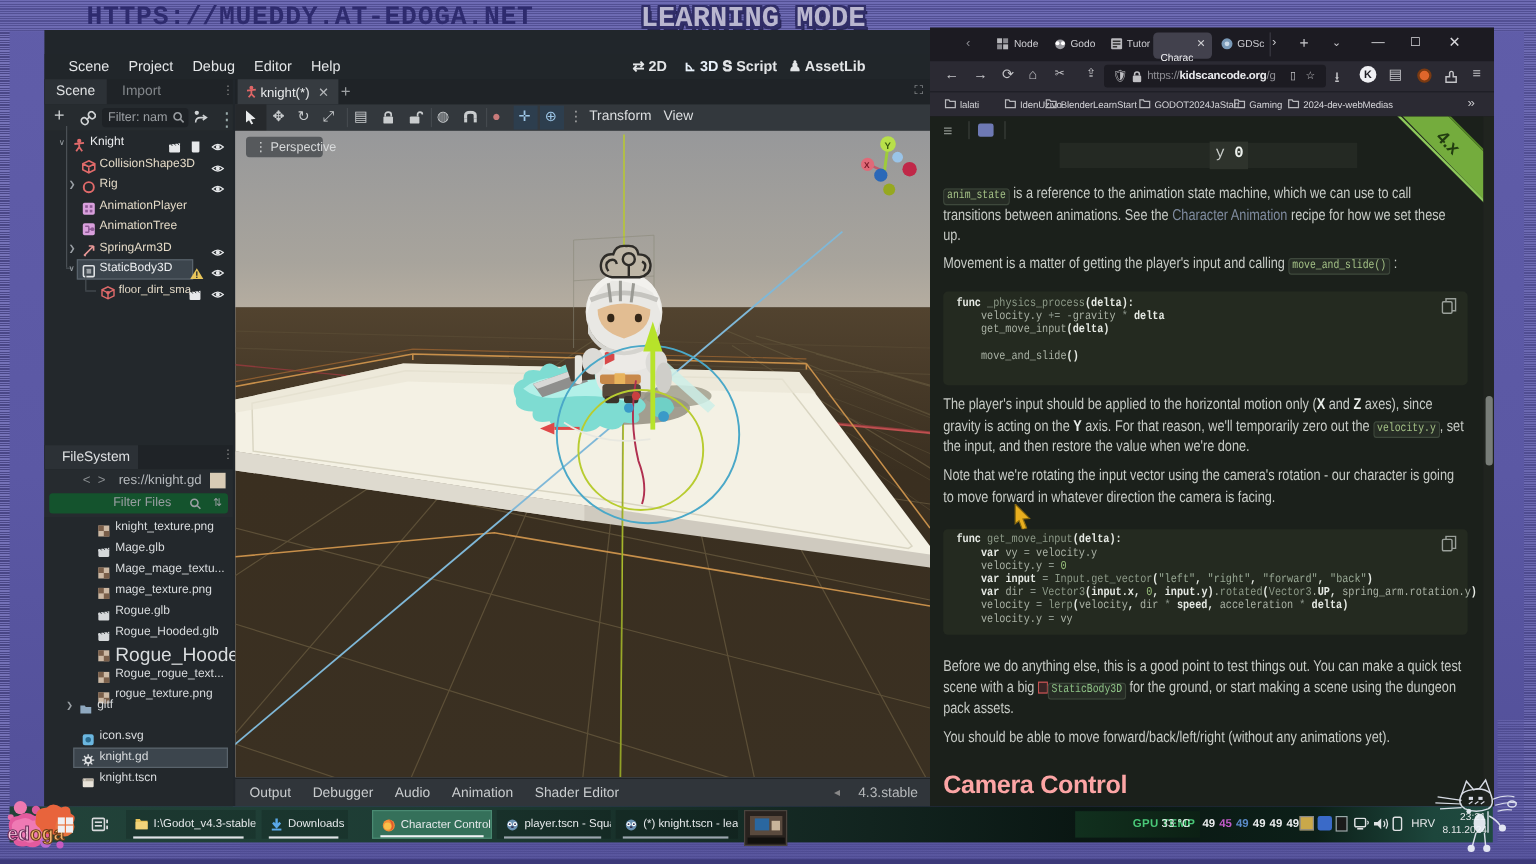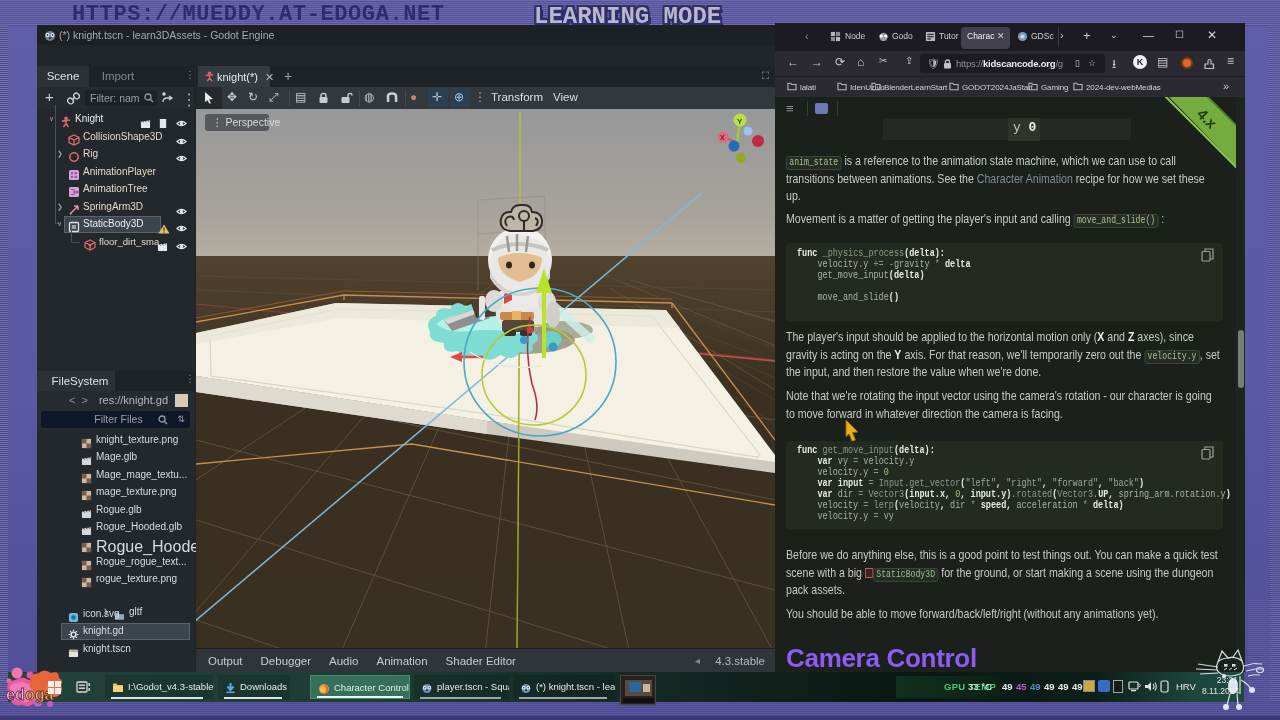--- a/index.html
+++ b/index.html
@@ -48,32 +48,28 @@
 <div class="abs scan" style="left:0;top:702px;width:200px;height:18px;opacity:.3"></div>
 <div class="abs scan" style="left:200px;top:702px;width:1080px;height:18px;opacity:.18"></div>
 <div class="abs scan" style="left:1270px;top:26px;width:10px;height:676px;opacity:.5"></div>
 <div class="abs scan" style="left:1248px;top:600px;width:32px;height:102px;opacity:.35"></div>
 <div class="abs" style="left:0;top:716px;width:1280px;height:4px;background:#3c3979"></div>
 <div class="abs" id="urltext">HTTPS://MUEDDY.AT-EDOGA.NET</div>
 <div class="abs" id="learntext">LEARNING MODE</div>
 
 <div class="abs" id="godot" style="left:37px;top:25px;width:738px;height:647px;background:#21262b;overflow:hidden;">
 
-  <div class="abs" style="left:0;top:0;width:738px;height:20px;background:#1d2125;color:#a6aaac;font-size:10.5px;line-height:20px;">
-    <span style="margin-left:22px;">(*) knight.tscn - learn3DAssets - Godot Engine</span>
-    <svg class="abs" style="left:6px;top:3px" width="14" height="14" viewBox="0 0 14 14">
-        <circle cx="7" cy="8" r="5" fill="#6b7f98"></circle>
-        <circle cx="4.5" cy="7" r="2" fill="#fff"></circle>
-        <circle cx="9.5" cy="7" r="2" fill="#fff"></circle>
-        <circle cx="4.5" cy="7" r="1" fill="#334"></circle>
-        <circle cx="9.5" cy="7" r="1" fill="#334"></circle>
-        <rect x="6" y="9" width="2" height="2" fill="#334"></rect>
-      </svg>
-  </div>
-
+
+  <div class="abs" style="left:0;top:20px;width:738px;height:21px;background:#21262a;color:#e3e5e7;font-size:12px;line-height:21px;">
+    <span style="margin-left:20px;">Scene</span><span style="margin-left:16px;">Project</span><span style="margin-left:16px;">Debug</span><span style="margin-left:16px;">Editor</span><span style="margin-left:16px;">Help</span>
+    <span class="abs" style="left:490px;font-weight:bold;">⇄ 2D</span>
+    <span class="abs" style="left:533px;font-weight:bold;color:#e8f1fa;">⊾ 3D</span>
+    <span class="abs" style="left:565px;font-weight:bold;">𝐒 Script</span>
+    <span class="abs" style="left:620px;font-weight:bold;">♟ AssetLib</span>
+  </div>
 
   <div class="abs" style="left:0;top:41px;width:157px;height:606px;background:#262b2f;">
 
     <div class="abs" style="left:0;top:0;width:157px;height:21px;background:#1f2327;">
       <div class="abs" style="left:0;top:0;width:52px;height:21px;background:#2c3136;color:#dfe1e3;font-size:11.5px;text-align:center;line-height:21px;">Scene</div>
       <div class="abs" style="left:56px;top:0;width:50px;height:21px;color:#83878b;font-size:11.5px;text-align:center;line-height:21px;">Import</div>
       <div class="abs" style="left:148px;top:3px;color:#888;font-size:10px;">⋮</div>
     </div>
 
     <div class="abs" style="left:0;top:21px;width:157px;height:22px;background:#262b2f;color:#cfd2d4;">
@@ -209,21 +205,21 @@
     <div class="abs" style="left:0;top:305px;width:157px;height:301px;background:#262b2f;text-align:center;">
       <div class="abs" style="left:0;top:0;width:157px;height:20px;background:#1f2327;">
         <div class="abs" style="left:0;top:0;width:78px;height:20px;background:#2c3136;color:#dfe1e3;font-size:11.5px;line-height:20px;padding-left:8px;">FileSystem</div>
         <div class="abs" style="left:148px;top:2px;color:#888;font-size:10px;">⋮</div>
       </div>
       <div class="abs" style="left:0;top:20px;width:157px;height:19px;color:#b6babd;font-size:11px;line-height:19px;">
         <span style="margin-left:6px;color:#8d9194;">&lt;</span><span style="margin-left:6px;color:#8d9194;">&gt;</span>
         <span style="margin-left:8px;">res://knight.gd</span>
         <span class="abs" style="left:138px;top:3px;width:13px;height:13px;background:#d8cbb5;"></span>
       </div>
-      <div class="abs" style="left:4px;top:40px;width:149px;height:17px;background:#0f172a;border-radius:3px;color:#9a9ea2;font-size:10.5px;line-height:17px;padding-left:6px;">Filter Files <svg class="abs" style="right:22px;top:4px;" width="10" height="10" viewBox="0 0 10 10">
+      <div class="abs" style="left:4px;top:40px;width:149px;height:17px;background:#14532d;border-radius:3px;color:#9a9ea2;font-size:10.5px;line-height:17px;padding-left:6px;">Filter Files <svg class="abs" style="right:22px;top:4px;" width="10" height="10" viewBox="0 0 10 10">
             <circle cx="4" cy="4" r="3" fill="none" stroke="#9a9ea2" stroke-width="1.3"></circle>
             <path d="M6.2 6.2 L9 9" stroke="#9a9ea2" stroke-width="1.3"></path>
           </svg><span class="abs" style="right:5px;top:0px;font-size:9px;">⇅</span></div>
       <div class="abs" id="filelist" style="left:0;top:60px;width:157px;height:241px;background:#23282c;">
     <div class="tr" style="top:2.0px;">
             <span class="abs" style="left:44px;top:2px;"><svg class="ni" width="11" height="11" viewBox="0 0 12 12">
                 <rect x="1" y="1" width="10" height="10" fill="#cdb9a4"></rect>
                 <rect x="1" y="1" width="5" height="5" fill="#7a5f4a"></rect>
                 <rect x="6" y="6" width="5" height="5" fill="#7a5f4a"></rect>
               </svg></span>
@@ -286,21 +282,21 @@
             <span class="abs" style="left:59px;top:1px;color:#d9dcde;font-size:10px;">Rogue_rogue_text...</span>
           </div>
     <div class="tr" style="top:141.20000000000002px;">
             <span class="abs" style="left:44px;top:2px;"><svg class="ni" width="11" height="11" viewBox="0 0 12 12">
                 <rect x="1" y="1" width="10" height="10" fill="#cdb9a4"></rect>
                 <rect x="1" y="1" width="5" height="5" fill="#7a5f4a"></rect>
                 <rect x="6" y="6" width="5" height="5" fill="#7a5f4a"></rect>
               </svg></span>
             <span class="abs" style="left:59px;top:1px;color:#d9dcde;font-size:10px;">rogue_texture.png</span>
           </div>
-    <div class="tr" style="top:174px;margin-left:48px;">
+    <div class="tr" style="top:150px;">
             <span class="abs" style="left:18px;top:3px;color:#9aa0a5;font-size:7px;">❯</span>
             <span class="abs" style="left:29px;top:2px;"><svg class="ni" width="11" height="10" viewBox="0 0 12 11">
                 <path d="M1 2 H5 L6 3.5 H11 V9.5 H1 Z" fill="#8fa9c0"></path>
               </svg></span>
             <span class="abs" style="left:44px;top:1px;color:#d9dcde;font-size:10px;">gltf</span>
           </div>
     <div class="tr" style="top:176.00000000000003px;">
             <span class="abs" style="left:31px;top:2px;"><svg class="ni" width="11" height="11" viewBox="0 0 12 12">
                 <rect x="1" y="1" width="10" height="10" rx="2" fill="#6bb7e0"></rect>
                 <circle cx="6" cy="6" r="2.5" fill="#2a6b8f"></circle>
@@ -321,21 +317,21 @@
                 <rect x="1" y="2" width="10" height="2.4" fill="#b5ad9f"></rect>
                 <rect x="2.2" y="2.6" width="1.4" height="1.2" fill="#e8e3da"></rect>
               </svg></span>
             <span class="abs" style="left:46px;top:1px;color:#d9dcde;font-size:10px;">knight.tscn</span>
           </div>
     </div>
     </div>
   </div>
 
   <div class="abs" style="left:159px;top:41px;width:579px;height:21px;background:#1f2327;">
-    <div class="abs" style="left:2px;top:0;width:72px;height:21px;background:#363b40;font-size:11px;color:#e8eaeb;line-height:21px;white-space:nowrap;">
+    <div class="abs" style="left:2px;top:0;width:84px;height:21px;background:#363b40;font-size:11px;color:#e8eaeb;line-height:21px;white-space:nowrap;">
       <svg width="11" height="11" viewBox="0 0 12 12" style="margin:5px 2px -1px 6px;">
           <circle cx="6" cy="2.4" r="1.8" fill="#e06666"></circle>
           <path d="M2 5 L10 4 M6 4 L6 8 M3.5 11 L6 8 L9 11" stroke="#e06666" stroke-width="1.6" fill="none"></path>
         </svg>knight(*)
       <span style="color:#b5b8ba;margin-left:4px;">✕</span>
     </div>
     <div class="abs" style="left:88px;top:2px;color:#9da0a3;font-size:14px;">+</div>
     <div class="abs" style="right:6px;top:4px;color:#9da0a3;font-size:10px;">⛶</div>
   </div>
 
@@ -554,21 +550,21 @@
       </svg>
     <span class="abs tbt" style="left:117px;">Godo</span>
     <svg class="abs" style="left:150px;top:8px" width="11" height="11" viewBox="0 0 12 12">
         <rect x="1" y="1" width="10" height="10" rx="1" fill="#b8b8bc"></rect>
         <rect x="2.5" y="3" width="7" height="1.4" fill="#333"></rect>
         <rect x="2.5" y="5.5" width="7" height="1.4" fill="#333"></rect>
         <rect x="2.5" y="8" width="4" height="1.4" fill="#333"></rect>
       </svg>
     <span class="abs tbt" style="left:164px;">Tutor</span>
     <div class="abs" style="left:186px;top:4px;width:49px;height:22px;background:#42414d;border-radius:4px;">
-      <span class="abs tbt" style="left:6px;top:4px;color:#f0f0f4;">Charac</span>
+      <span class="abs tbt" style="left:6px;top:16px;color:#f0f0f4;">Charac</span>
       <span class="abs" style="left:36px;top:4px;color:#d0d0d4;font-size:9px;">✕</span>
     </div>
     <svg class="abs" style="left:242px;top:8px" width="11" height="11" viewBox="0 0 12 12">
         <circle cx="6" cy="6" r="5" fill="#7a9ab8"></circle>
         <circle cx="6" cy="6" r="2.2" fill="#c8d8e8"></circle>
       </svg>
     <span class="abs tbt" style="left:256px;">GDSc</span>
     <div class="abs" style="left:283px;top:4px;width:1px;height:20px;background:#3a3942;"></div>
     <span class="abs" style="left:285px;top:6px;color:#c8c8cc;font-size:11px;">›</span>
     <span class="abs" style="left:308px;top:5px;color:#c8c8cc;font-size:13px;">+</span>
@@ -674,21 +670,21 @@
     <div class="cl" style="top:414px;">    velocity.y <span class="op">=</span> vy</div>
     <svg class="abs cpy" style="left:426px;top:349px;" width="13" height="14" viewBox="0 0 13 14">
         <rect x="1" y="3.5" width="8" height="9.5" rx="1" fill="none" stroke="#9aa09a" stroke-width="1.2"></rect>
         <path d="M4 3.5 V1 H12 V11 H9" fill="none" stroke="#9aa09a" stroke-width="1.2"></path>
       </svg>
 
     <div class="bl" style="top:450px;">Before we do anything else, this is a good point to test things out. You can make a quick test</div>
     <div class="bl" style="top:467.5px;">scene with a big <span style="display:inline-block;width:10px;height:10px;border:1.5px solid #c55;background:#3a2525;vertical-align:-1px;"></span><span class="chip" style="color:#8fc487;">StaticBody3D</span> for the ground, or start making a scene using the dungeon</div>
     <div class="bl" style="top:485px;">pack assets.</div>
     <div class="bl" style="top:509px;">You should be able to move forward/back/left/right (without any animations yet).</div>
-    <h2 class="abs" style="left:11px;top:546px;font-size:26px;color:#8b5cf6;letter-spacing:-0.3px;">Camera Control</h2>
+    <h2 class="abs" style="left:11px;top:546px;font-size:21px;color:#fca5a5;letter-spacing:-0.3px;">Camera Control</h2>
 
   </div>
 
   <svg class="abs" style="left:385px;top:74px;" width="85" height="90" viewBox="0 0 85 90">
     <polygon points="7,-2 45,-2 85,38 85,78" fill="#74ac3d"></polygon>
     <path d="M5 -1 L85 79" stroke="#8ec95c" stroke-width="2"></path>
     <path d="M47 -1 L85 37" stroke="#578a28" stroke-width="1.5"></path>
     <text x="36" y="18" transform="rotate(45 36 18)" font-size="15" font-weight="bold" fill="#223d10" font-family="'Liberation Sans',sans-serif">4.x</text>
   </svg>
 

